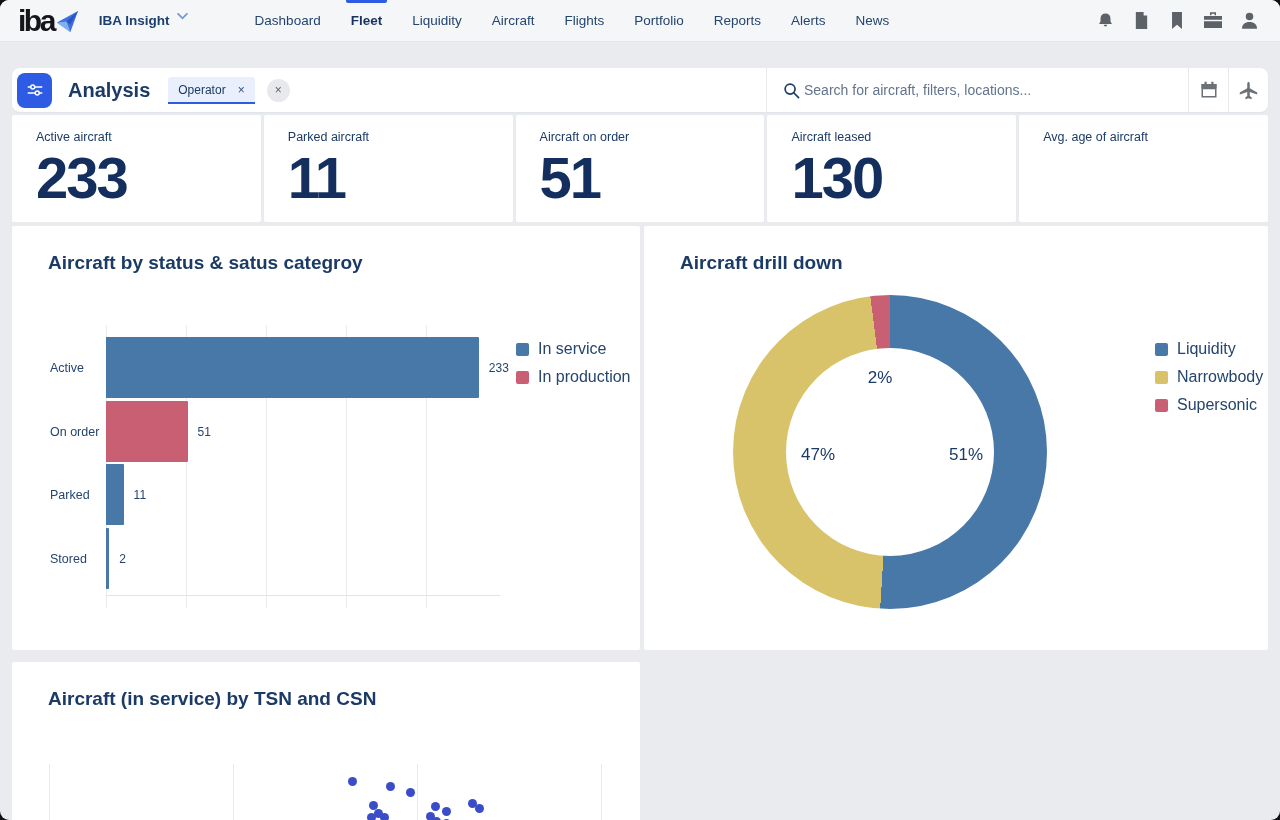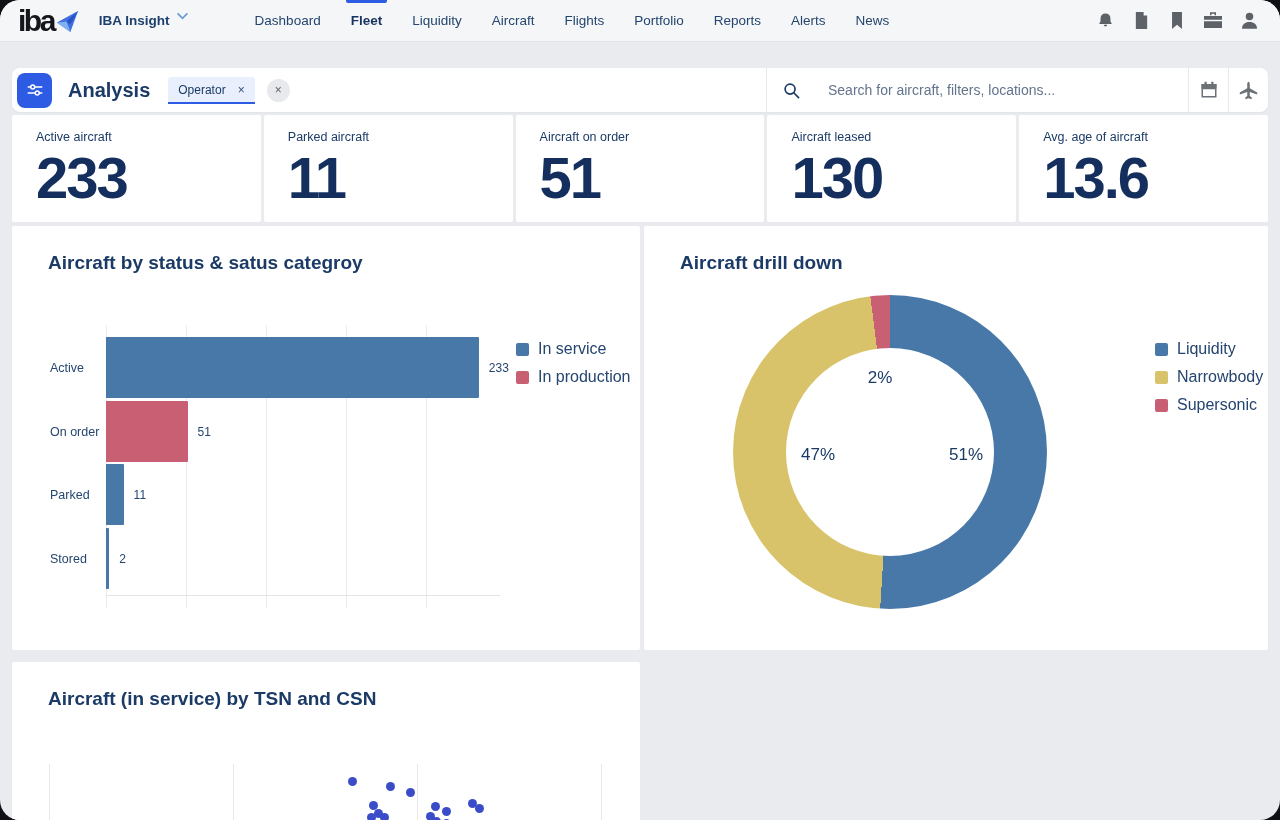--- a/index.html
+++ b/index.html
@@ -1,18 +1,18 @@
 <!DOCTYPE html>
 <html><head>
 <meta charset="utf-8">
 <style>
   * { box-sizing: border-box; margin: 0; padding: 0; }
   html,body { width:1280px; height:820px; background:#101114; overflow:hidden;
               font-family:"Liberation Sans","DejaVu Sans",sans-serif; }
-  .app { width:1280px; height:820px; border-radius:20px; overflow:hidden;
+  .app { width:1280px; height:820px; border-radius:9px; overflow:hidden;
          background:#e9ebee; display:flex; flex-direction:column; }
 
   
   .topnav { height:42px; background:#f5f6f8; border-bottom:1px solid #e3e5e8;
             display:flex; align-items:center; padding:0 18px; flex:0 0 auto; }
   .logo { display:flex; align-items:flex-end; gap:2px; cursor:pointer; }
   .logo-text { font-size:30px; font-weight:700; letter-spacing:-2.5px; color:#14161a; line-height:0.85; }
   .workspace { display:flex; align-items:flex-start; gap:7px; margin-left:20px; background:none; border:none;
                font-family:inherit; font-size:13.5px; font-weight:700; color:#1d3f6e; cursor:pointer; }
   .nav { display:flex; margin-left:52px; height:42px; }
@@ -35,21 +35,21 @@
   .filter-btn { width:35px; height:35px; border-radius:8px; background:#2d5be3; border:none; cursor:pointer;
                 display:flex; align-items:center; justify-content:center; }
   .toolbar-title { margin-left:16px; font-size:20px; font-weight:700; color:#1b3b66; }
   .chip { margin-left:18px; display:flex; align-items:center; gap:12px; padding:6px 10px 5px;
           background:#e9effc; border-bottom:2px solid #2d5be3; border-radius:3px 3px 0 0;
           font-size:12px; color:#1b3b66; cursor:pointer; }
   .chip-x { color:#33517e; font-size:12px; line-height:1; cursor:pointer; }
   .clear-chip { margin-left:12px; width:23px; height:23px; border-radius:50%; background:#e7e9ec; border:none;
                 color:#5c6268; font-size:12px; display:flex; align-items:center; justify-content:center; cursor:pointer; }
   .v-div { width:1px; background:#e7e9ed; }
-  .search { flex:1; display:flex; align-items:center; gap:28px; padding:0 16px; }
+  .search { flex:1; display:flex; align-items:center; gap:4px; padding:0 16px; }
   .search input { flex:1; border:none; outline:none; font-family:inherit; font-size:14px; color:#27405f; background:transparent; }
   .search input::placeholder { color:#63748c; }
   .tool-sq { width:39px; border:none; background:none; cursor:pointer; color:#6b7177;
              display:flex; align-items:center; justify-content:center; }
 
   
   .kpi-row { display:flex; gap:3px; margin-top:3px; }
   .kpi { flex:1; height:107px; background:#fff; border-radius:2px; padding:15px 24px 0; }
   .kpi-label { font-size:12.5px; color:#1b3b66; }
   .kpi-value { margin-top:1px; font-size:58px; font-weight:600; letter-spacing:-2px; color:#142f5e; line-height:1.15; }
@@ -207,21 +207,20 @@
       <div class="kpi">
         <div class="kpi-label">Aircraft on order</div>
         <div class="kpi-value">51</div>
       </div>
       <div class="kpi">
         <div class="kpi-label">Aircraft leased</div>
         <div class="kpi-value">130</div>
       </div>
       <div class="kpi">
         <div class="kpi-label">Avg. age of aircraft</div>
-        <div class="kpi-value">13.6</div>
       </div>
     </div>
 
     <div class="charts">
 
       <div class="chart-card">
         <div class="chart-title">Aircraft by status &amp; satus categroy</div>
         <div class="hplot-grid" id="bar-gridlines">
             <div class="grid-v" style="left: 0px;"></div>
             <div class="grid-v" style="left: 80px;"></div>

